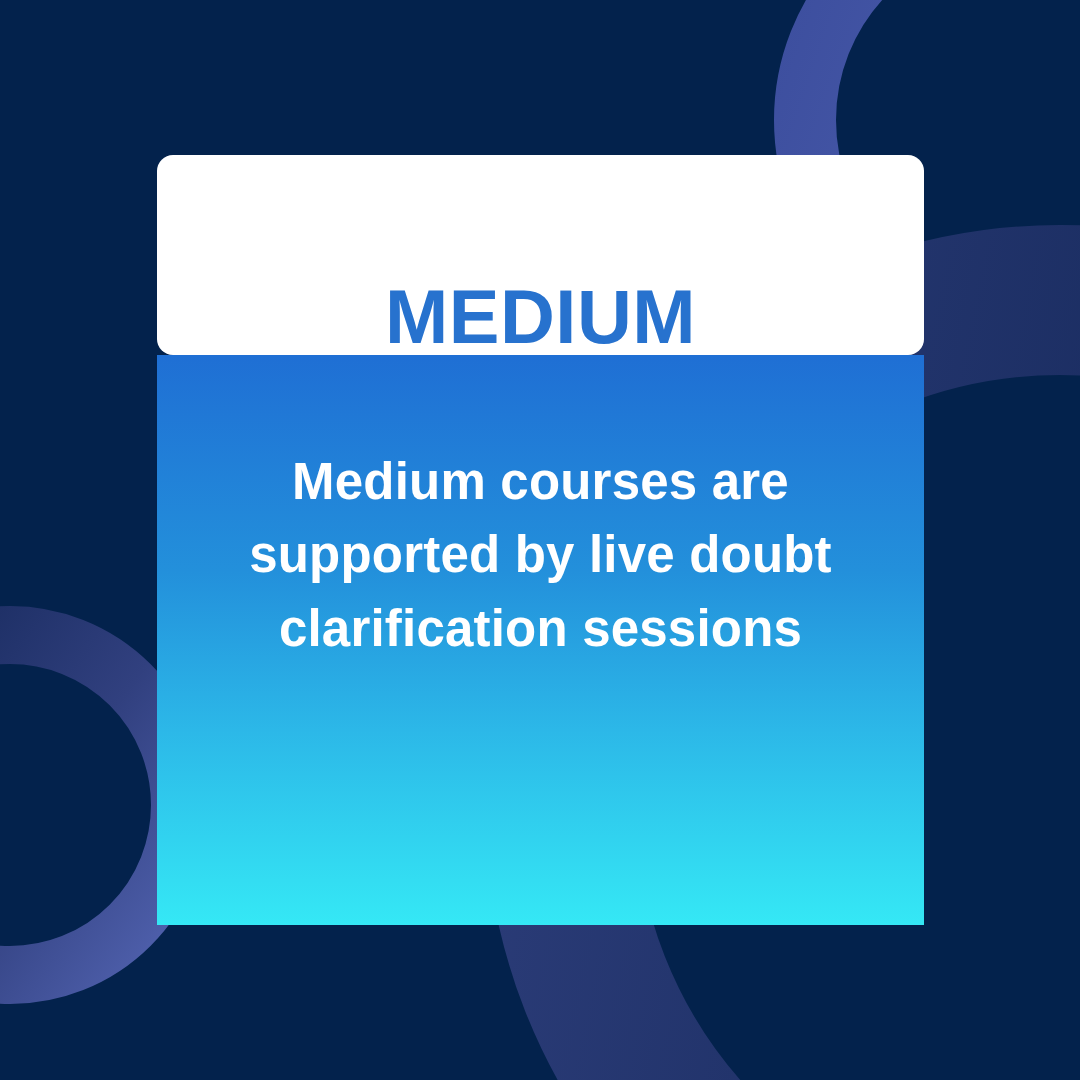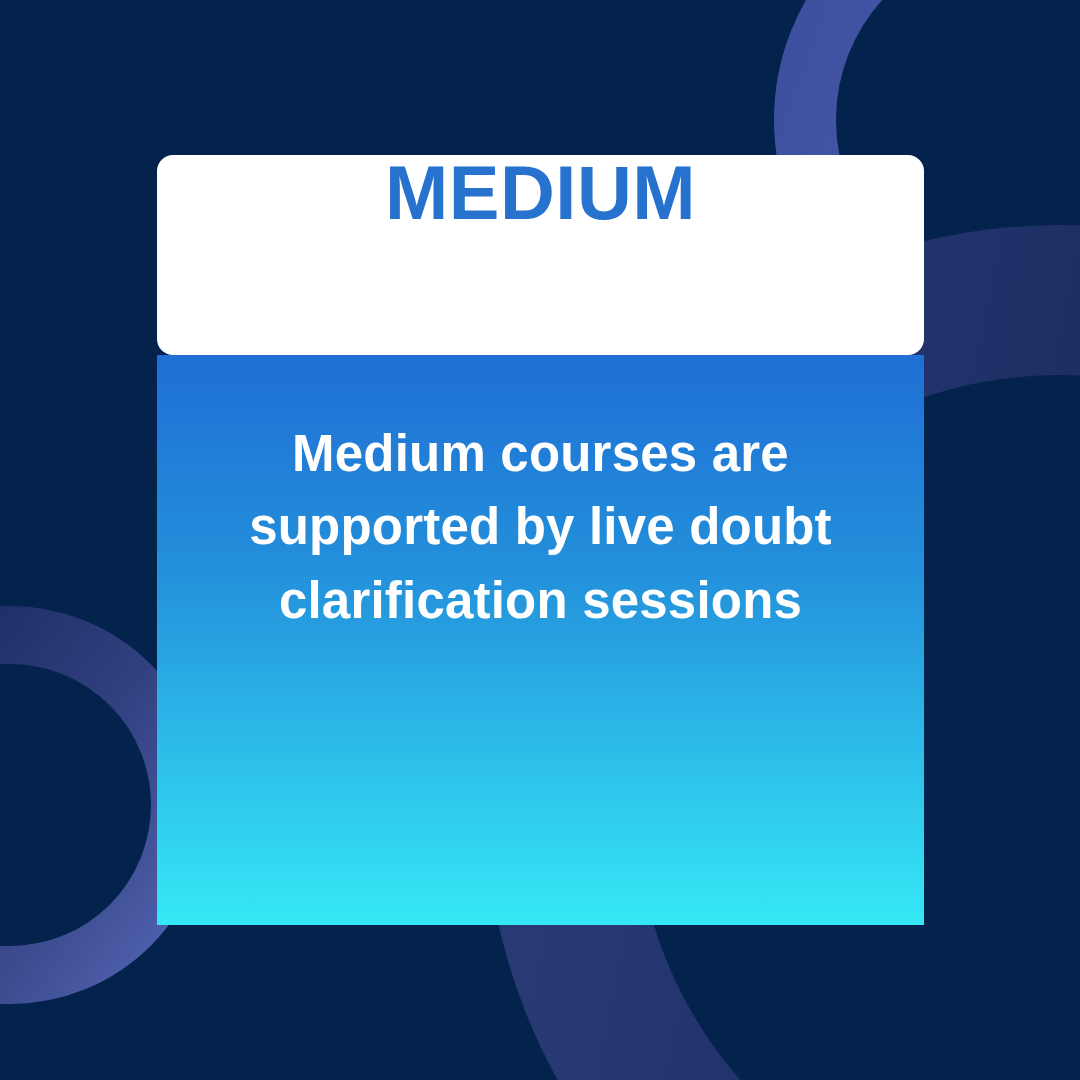--- a/index.html
+++ b/index.html
@@ -38,41 +38,41 @@
     display: flex;
     flex-direction: column;
   }
 
   .card-header {
     height: 200px;
     flex: 0 0 200px;
     background: #ffffff;
     border-radius: 16px;
     display: flex;
-    align-items: flex-start;
+    align-items: flex-end;
     justify-content: center;
   }
 
   .card-title {
     color: #2772ce;
     font-size: 76px;
     font-weight: bold;
     letter-spacing: 0.5px;
     line-height: 1;
     text-align: center;
     margin: 0;
   }
 
   .card-body {
     flex: 1 1 auto;
     background: linear-gradient(180deg, #1f6fd4 0%, #2390db 38%, #2cb8e8 66%, #35e8f5 100%);
     display: flex;
     align-items: flex-start;
     justify-content: center;
-    padding-top: 62px;
+    padding-top: 90px;
     box-sizing: border-box;
   }
 
   .card-body-text {
     color: #ffffff;
     font-size: 51px;
     font-weight: bold;
     line-height: 1.44;
     text-align: center;
     max-width: 620px;

